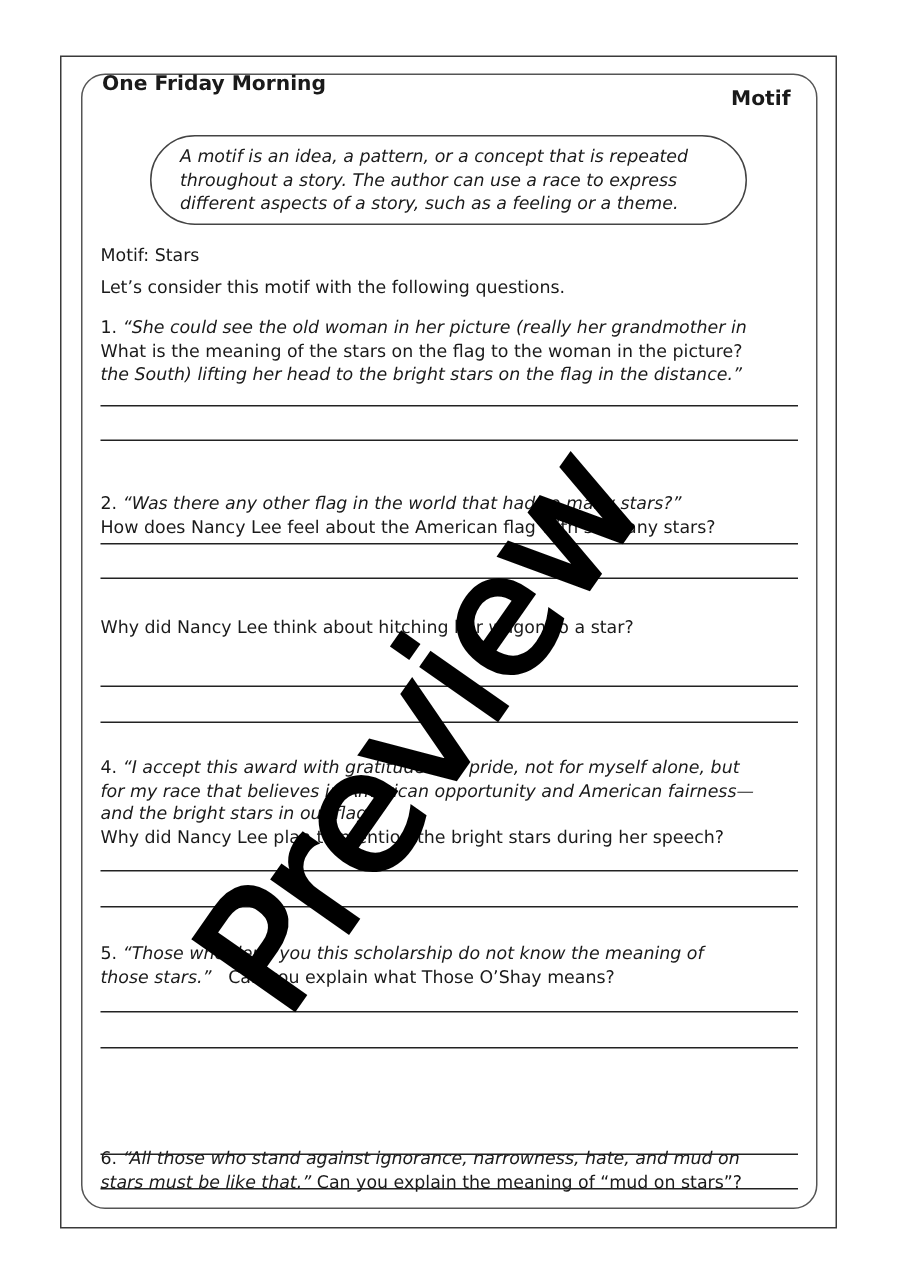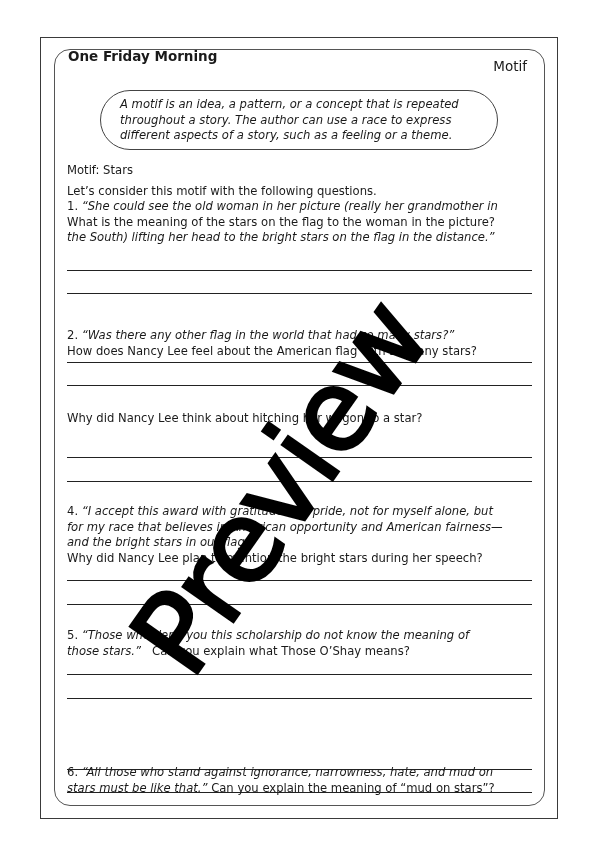--- a/index.html
+++ b/index.html
@@ -3,21 +3,21 @@
 <meta charset="utf-8">
 <style>
   html, body { margin: 0; padding: 0; background: #ffffff; }
   body { width: 600px; height: 856px; position: relative; overflow: hidden;
          font-family: "DejaVu Sans", sans-serif; color: #1a1a1a; }
   .outer { position: absolute; left: 40px; top: 37px; width: 518px; height: 782px;
            border: 1.5px solid #3a3a3a; box-sizing: border-box; }
   .inner { position: absolute; left: 54px; top: 49px; width: 491px; height: 757px;
            border: 1.5px solid #555; border-radius: 16px; box-sizing: border-box; }
   .title { position: absolute; top: 48px; left: 68px; font-weight: bold; font-size: 13.5px; }
-  .section { position: absolute; top: 58px; right: 73px; font-weight: normal; font-size: 13.5px; }
+  .section { position: absolute; top: 58px; right: 73px; font-weight: bold; font-size: 13.5px; }
   .callout { position: absolute; left: 100px; top: 90px; width: 398px; height: 60px;
              border: 1.2px solid #444; border-radius: 30px; box-sizing: border-box;
              font-size: 11.6px; line-height: 15.5px; padding: 6px 0 0 19px; font-style: italic; }
   .text { position: absolute; left: 67px; font-size: 11.6px; line-height: 15.5px; white-space: nowrap; }
   .q { position: absolute; left: 67px; width: 470px; font-size: 11.6px; line-height: 15.5px; }
   .q .line { white-space: nowrap; display: block; }
   .quote { font-style: italic; }
   .answer { position: absolute; left: 67px; width: 465px; height: 0; border-top: 1.2px solid #222; }
   .watermark { position: absolute; left: 280px; top: 487px; transform: translate(-50%, -50%) rotate(-55deg);
                font-family: "DejaVu Sans", sans-serif; font-size: 112px; font-weight: normal;
@@ -35,21 +35,21 @@
 
 <div class="callout">
   <div>A motif is an idea, a pattern, or a concept that is repeated</div>
   <div>throughout a story. The author can use a race to express</div>
   <div>different aspects of a story, such as a feeling or a theme.</div>
 </div>
 
 <div class="text" style="top:163px">Motif: Stars</div>
 <div class="text" style="top:184px">Let’s consider this motif with the following questions.</div>
 
-<div class="q" style="top:199px">
+<div class="q" style="top:211px">
   <span class="line"><span>1.</span> <span class="quote">“She could see the old woman in her picture (really her grandmother in</span></span>
   <span class="line">What is the meaning of the stars on the flag to the woman in the picture?</span>
   <span class="line quote">the South) lifting her head to the bright stars on the flag in the distance.”</span>
 </div>
 <div class="answer" style="top:270px"></div>
 <div class="answer" style="top:293px"></div>
 
 <div class="q" style="top:328px">
   <span class="line"><span>2.</span> <span class="quote">“Was there any other flag in the world that had so many stars?”</span></span>
   <span class="line">How does Nancy Lee feel about the American flag with so many stars?</span>

